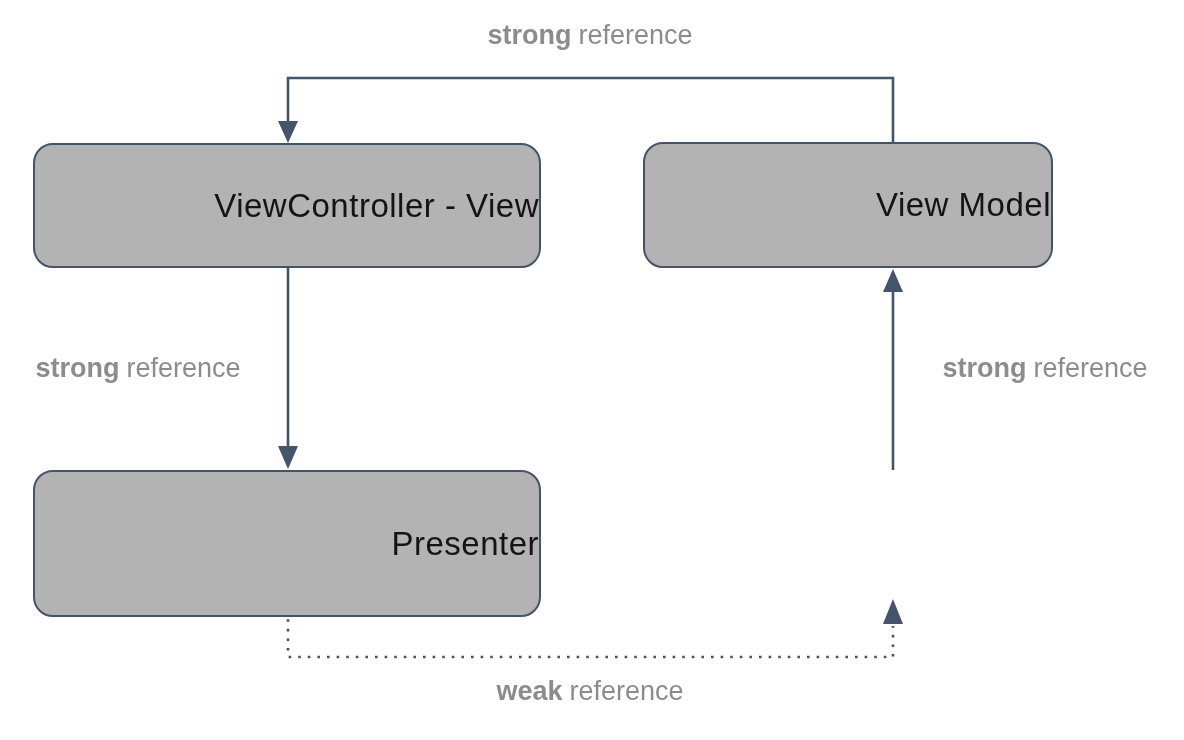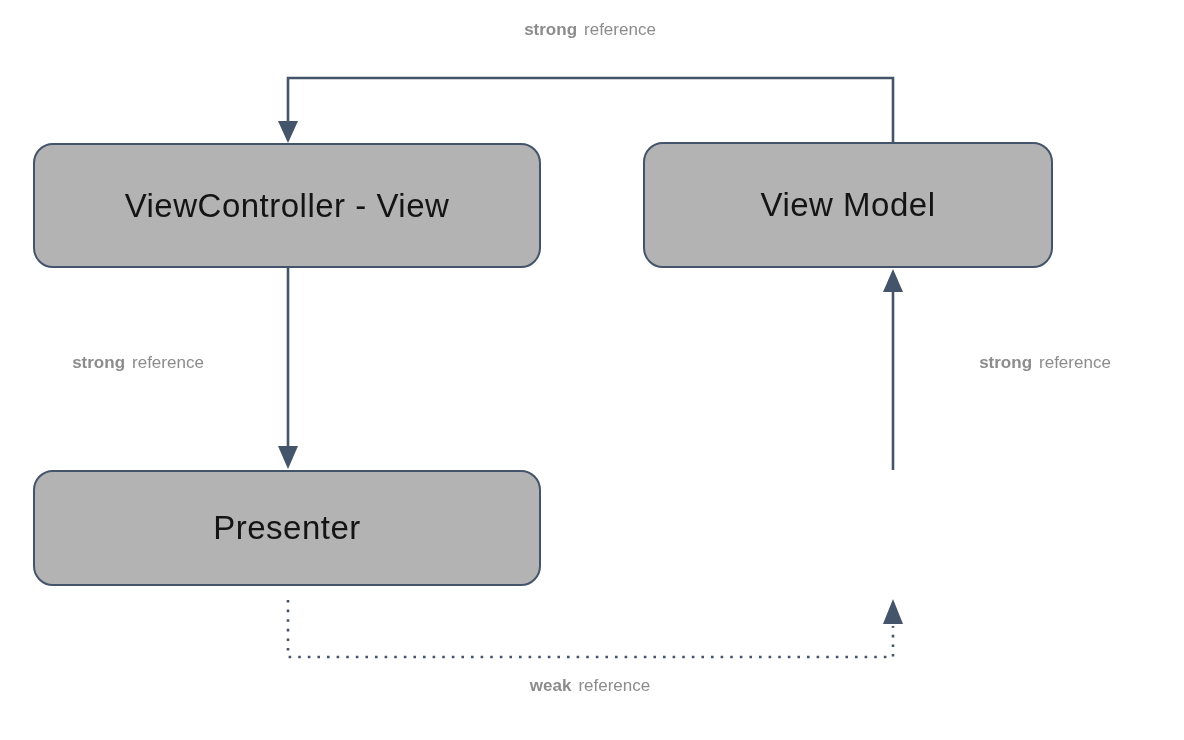--- a/index.html
+++ b/index.html
@@ -43,33 +43,33 @@
     fill: var(--arrow);
     stroke: none;
   }
   .node {
     position: absolute;
     background: var(--box-fill);
     border: 2.6px solid var(--box-border);
     border-radius: 20px;
     display: flex;
     align-items: center;
-    justify-content: center;
+    justify-content: flex-end;
     color: var(--box-text);
     font-size: 33px;
     letter-spacing: 0.5px;
   }
   .node-vc { left: 33px;  top: 143px; width: 508px; height: 125px; }
   .node-vm { left: 643px; top: 142px; width: 410px; height: 126px; }
-  .node-pr { left: 33px;  top: 470px; width: 508px; height: 116px; }
+  .node-pr { left: 33px;  top: 470px; width: 508px; height: 147px; }
   .node-co { left: 643px; top: 470px; width: 505px; height: 127px; }
   .edge-label {
     position: absolute;
     color: var(--label-text);
-    font-size: 17px;
+    font-size: 27px;
     text-align: center;
     white-space: nowrap;
   }
   .edge-label b { font-weight: 700; margin-right: 7px; }
   .label-top    { left: 440px; top: 20px;  width: 300px; }
   .label-left   { left: 18px;  top: 353px; width: 240px; }
   .label-right  { left: 920px; top: 353px; width: 250px; }
   .label-bottom { left: 440px; top: 676px; width: 300px; }
 </style>
 </head>

